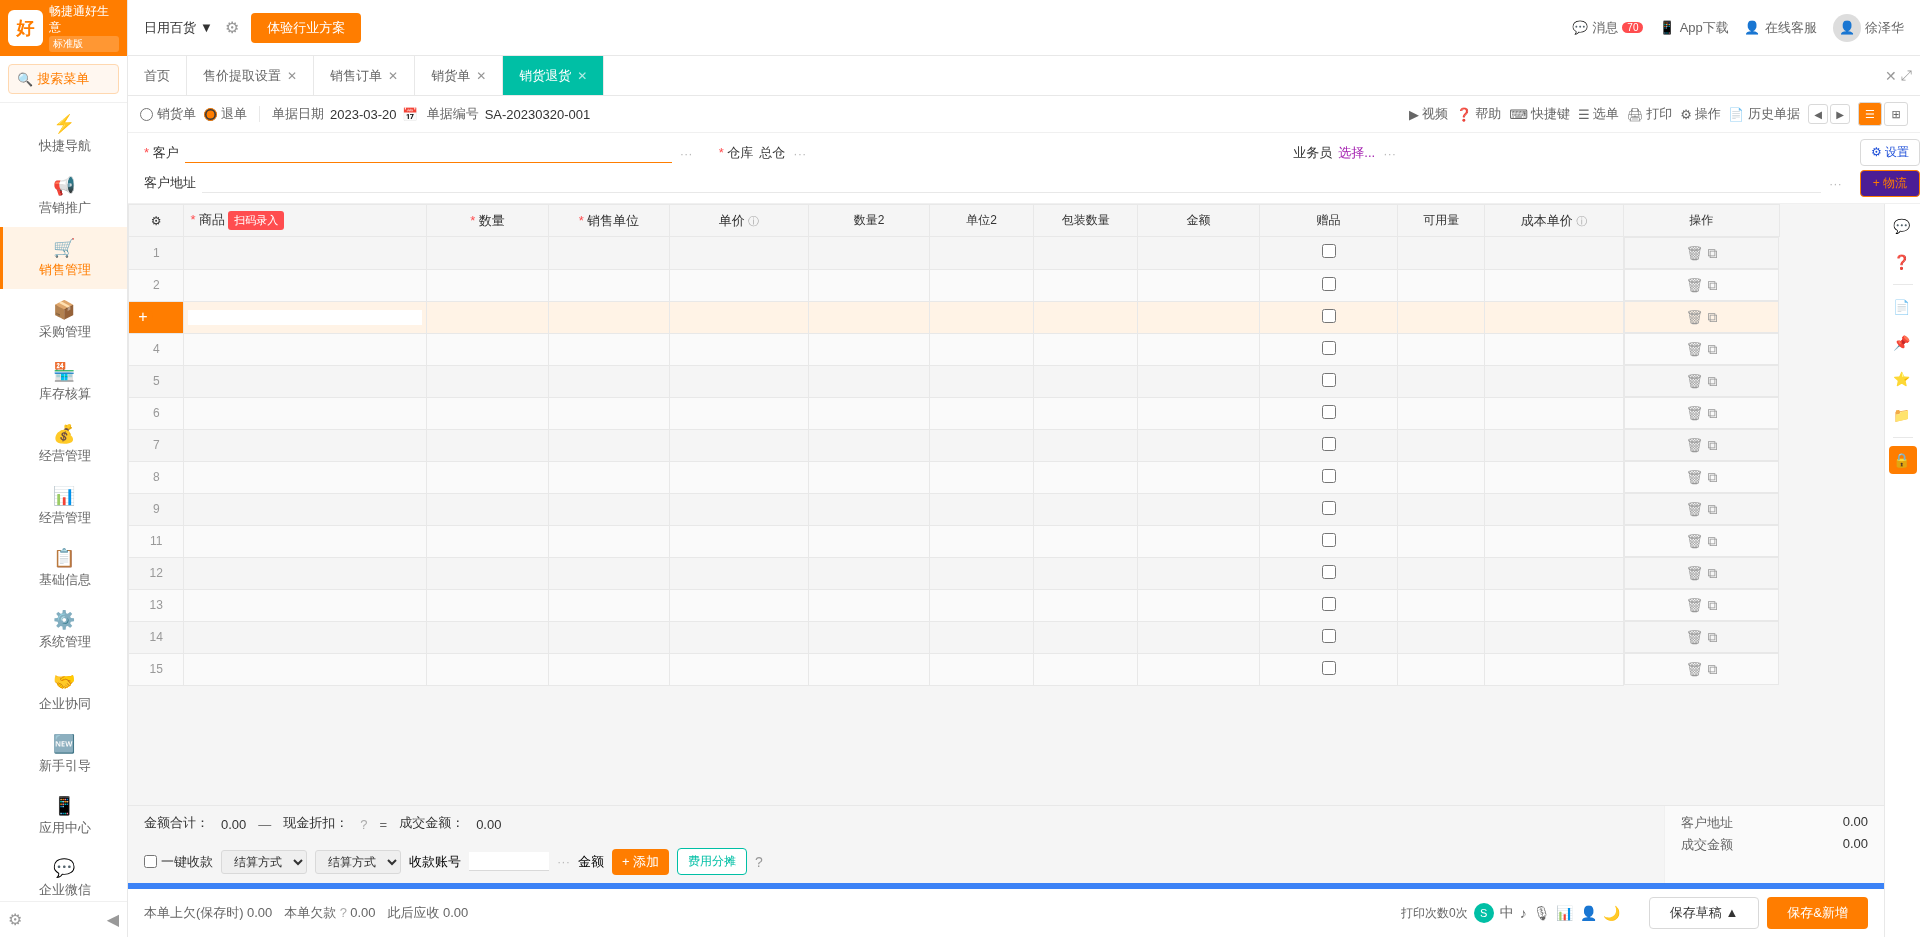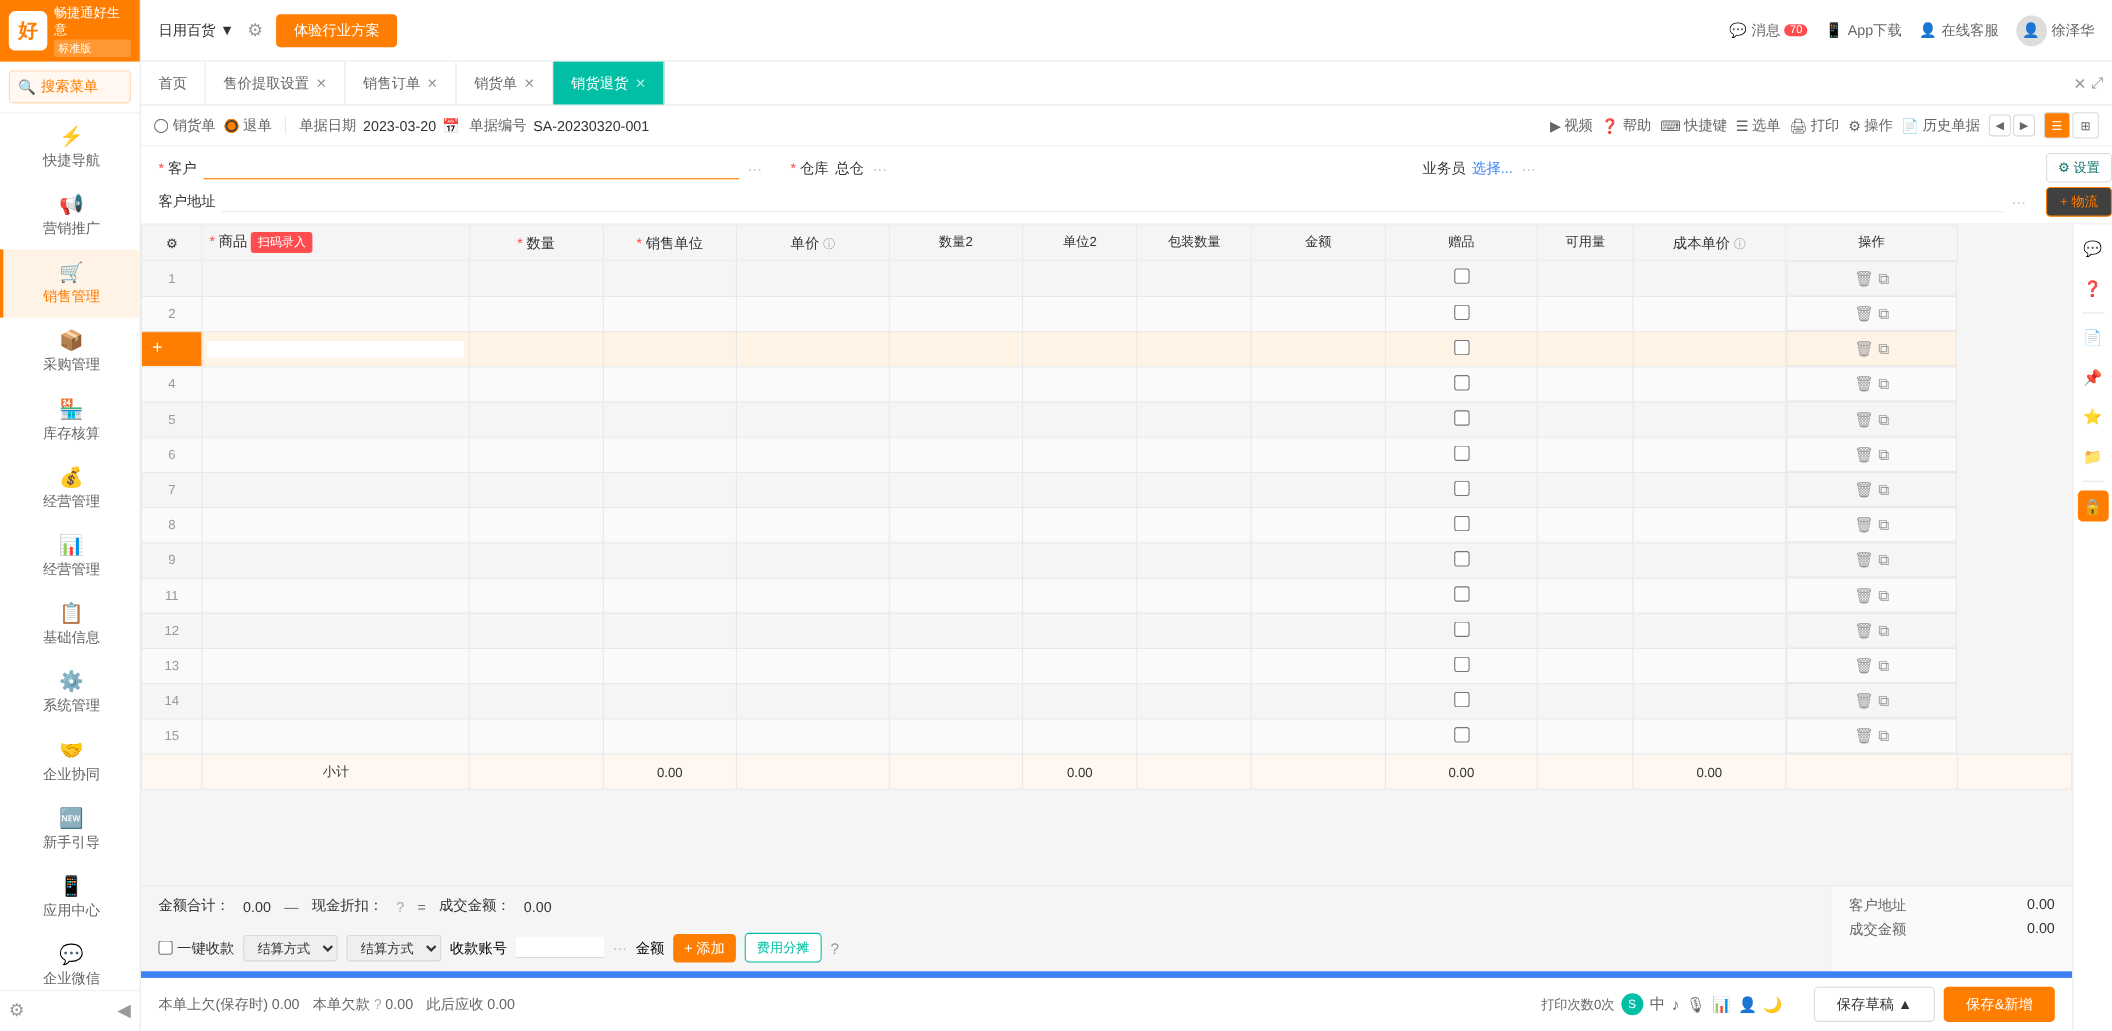--- a/index.html
+++ b/index.html
@@ -85,36 +85,36 @@
     .payment-select { border: 1px solid #d9d9d9; border-radius: 3px; padding: 3px 8px; font-size: 12px; color: #333; }
     .payment-input { border: none; border-bottom: 1px solid #d9d9d9; padding: 2px 4px; width: 80px; font-size: 12px; }
     .add-btn-orange { background: #ff7d00; color: #fff; border: none; border-radius: 4px; padding: 4px 10px; cursor: pointer; font-size: 12px; }
     .expense-btn { background: #fff; border: 1px solid #00bfa5; color: #00bfa5; border-radius: 4px; padding: 4px 10px; cursor: pointer; font-size: 12px; }
     .help-icon { color: #999; cursor: pointer; font-size: 14px; }
     .btn-save-draft { background: #fff; border: 1px solid #d9d9d9; color: #333; border-radius: 4px; padding: 6px 20px; cursor: pointer; font-size: 13px; }
     .btn-save-new { background: #ff7d00; border: none; color: #fff; border-radius: 4px; padding: 6px 20px; cursor: pointer; font-size: 13px; }
     .summary-row { display: flex; justify-content: space-between; gap: 24px; }
     .summary-label { color: #666; }
     .summary-value { color: #333; font-weight: 500; }
-    .settings-btn-sm { border: 1px solid #d9d9d9; background: #fff; color: #0f766e; border-radius: 4px; padding: 4px 10px; cursor: pointer; font-size: 12px; white-space: nowrap; }
-    .logistics-btn-sm { border: 1px solid #ff7d00; background: #404040; color: #ff7d00; border-radius: 4px; padding: 4px 10px; cursor: pointer; font-size: 12px; white-space: nowrap; }
+    .settings-btn-sm { border: 1px solid #d9d9d9; background: #fff; color: #1d4ed8; border-radius: 4px; padding: 4px 10px; cursor: pointer; font-size: 12px; white-space: nowrap; }
+    .logistics-btn-sm { border: 1px solid #ff7d00; background: #4c1d95; color: #ff7d00; border-radius: 4px; padding: 4px 10px; cursor: pointer; font-size: 12px; white-space: nowrap; }
 
     .content-wrapper { flex: 1; display: flex; flex-direction: column; overflow: hidden; }
     .middle-area { flex: 1; display: flex; overflow: hidden; }
     .table-area { flex: 1; display: flex; flex-direction: column; overflow: hidden; }
 
     .info-icon { color: #aaa; font-size: 11px; cursor: pointer; }
     .form-row-line { display: flex; align-items: center; gap: 24px; }
     .fg { display: flex; align-items: center; gap: 6px; flex: 1; }
     .fg .lbl { color: #333; font-size: 13px; white-space: nowrap; }
     .fg .req { color: #ff4d4f; }
     .fg .inp { border: none; border-bottom: 1px solid #e8e8e8; padding: 2px 4px; font-size: 13px; flex: 1; outline: none; background: transparent; color: #333; }
     .fg .inp.orange-border { border-bottom-color: #ff7d00; }
     .fg .dots { color: #bbb; cursor: pointer; padding: 0 2px; }
-    .fg .placeholder { color: #3b82f6; }
+    .fg .placeholder { color: #a21caf; }
     
     .right-action-col { display: flex; flex-direction: column; gap: 4px; justify-content: center; }
     
     .table-scroll { flex: 1; overflow: auto; }
     
     .bottom-bar { display: flex; align-items: stretch; border-top: 1px solid #e8e8e8; }
     .bottom-left { flex: 1; padding: 8px 16px; display: flex; flex-direction: column; gap: 8px; }
     .bottom-right { width: 220px; border-left: 1px solid #f0f0f0; padding: 8px 16px; display: flex; flex-direction: column; gap: 4px; background: #fafafa; }
     
     .final-bar { display: flex; align-items: center; gap: 12px; padding: 8px 16px; border-top: 6px solid #3b82f6; background: #fff; }
@@ -644,36 +644,20 @@
                   <td></td>
                   <td></td>
                   <td></td>
                   <td><input type="checkbox" class="table-checkbox" style=""></td>
                   <td></td>
                   <td></td>
                   <td style="display: flex; justify-content: center; align-items: center; gap: 4px; height: 32px;">
                     <span class="table-icon">🗑</span>
                     <span class="table-icon">⧉</span>
                   </td>
-                </tr>
-                <tr class="table-footer-row">
-                  <td></td>
-                  <td style="font-weight: 500;">小计</td>
-                  <td></td>
-                  <td>0.00</td>
-                  <td></td>
-                  <td></td>
-                  <td>0.00</td>
-                  <td></td>
-                  <td></td>
-                  <td>0.00</td>
-                  <td></td>
-                  <td>0.00</td>
-                  <td></td>
-                  <td></td>
                 </tr>
               </tbody>
           </table>
         </div>
 
         <div class="bottom-bar">
           <div class="bottom-left">
             <div class="amount-row">
               <span>金额合计：</span>
               <span style="font-weight:500;">0.00</span>

